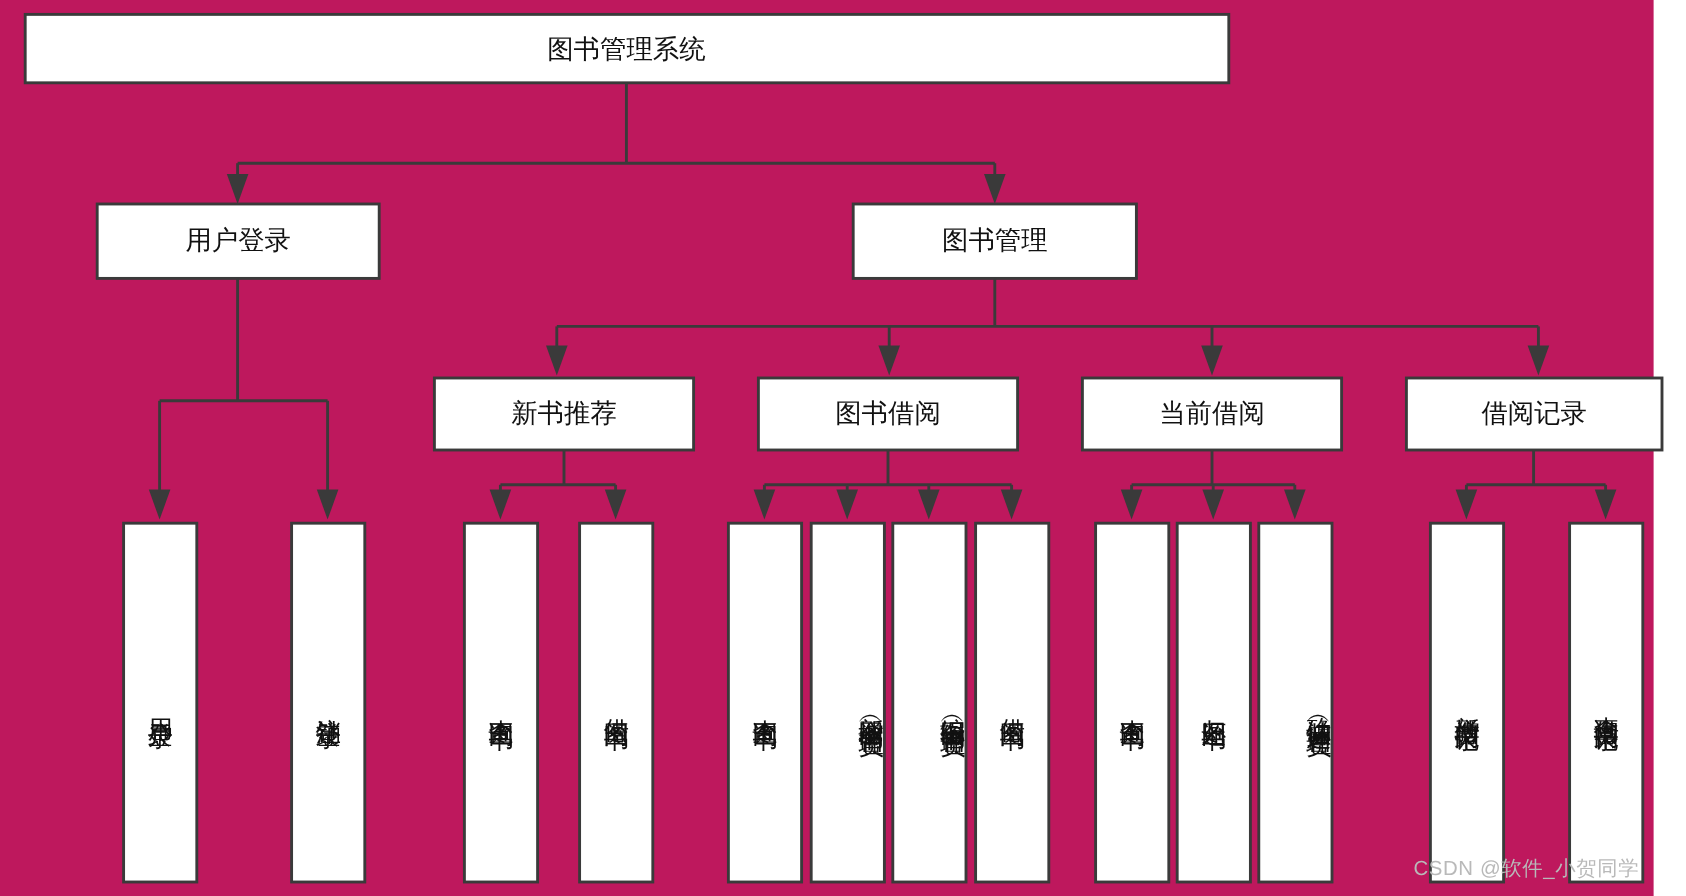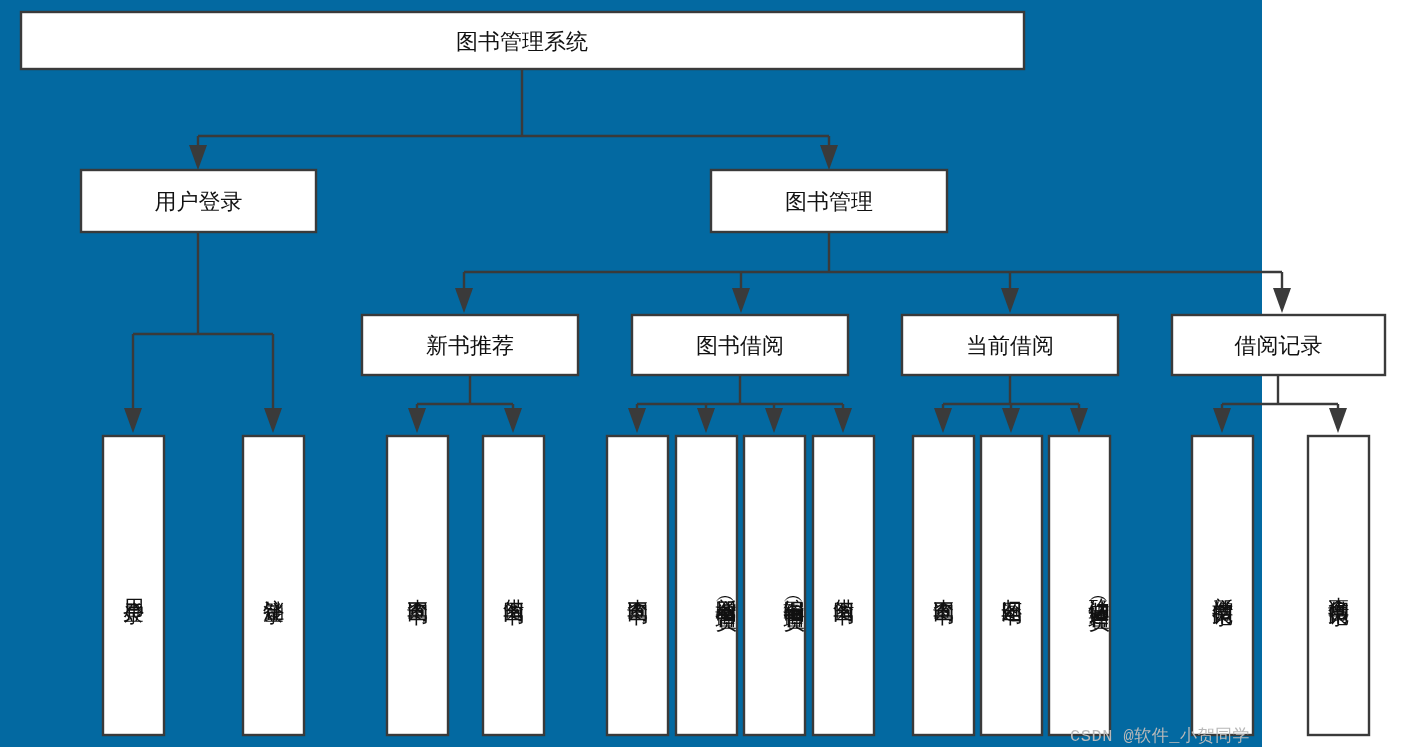--- a/index.html
+++ b/index.html
@@ -8,23 +8,23 @@
     background: #ffffff;
   }
   body {
     width: 1405px;
     height: 747px;
     font-family: "DejaVu Sans", "Liberation Sans", sans-serif;
     overflow: hidden;
   }
   #diagram-root {
     position: relative;
-    width: 1262px;
+    width: 1378px;
     height: 747px;
-    background: #0369a1;
+    background: #be185d;
   }
   svg.diagram {
     position: absolute;
     top: 0;
     left: 0;
     width: 1405px;
     height: 747px;
   }
   .node-box {
     fill: #ffffff;
@@ -60,22 +60,22 @@
     display: flex;
     align-items: center;
     justify-content: center;
     text-align: center;
     white-space: nowrap;
     pointer-events: none;
   }
   .watermark {
     position: absolute;
     right: 12px;
-    bottom: 0;
-    font-family: Liberation Mono, monospace;
+    bottom: 12px;
+    font-family: Liberation Sans, sans-serif;
     font-size: 17px;
     color: #b9b9b9;
     letter-spacing: 0.5px;
     white-space: nowrap;
   }
 </style>
 </head>
 <body>
 
 <div id="diagram-root">

